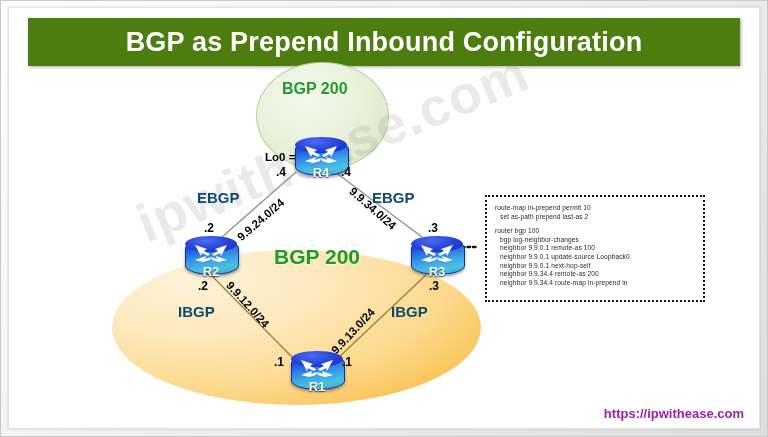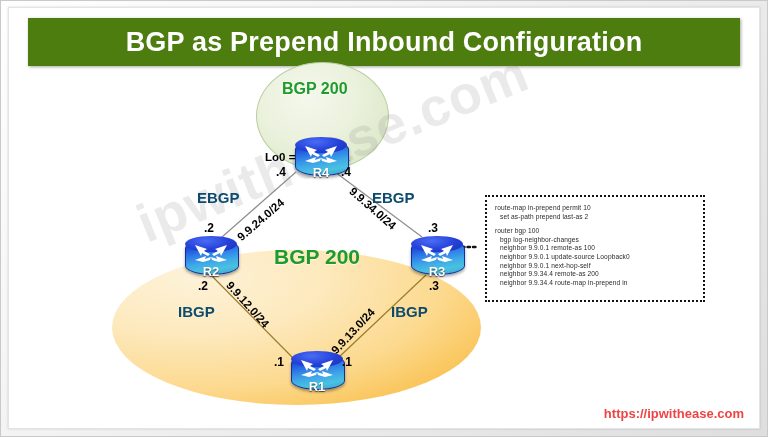--- a/index.html
+++ b/index.html
@@ -214,21 +214,21 @@
   .config-line.indent { padding-left: 5px; }
   .config-line.blank  { height: 6px; }
 
   
   .footer-url {
     position: absolute;
     right: 16px;
     bottom: 8px;
     font-size: 13px;
     font-weight: bold;
-    color: #ef4444;
+    color: #a21caf;
     font-family: "Liberation Sans", sans-serif;
     white-space: nowrap;
   }
 </style>
 </head>
 <body>
 
 <div id="stage">
   <div class="frame-outer"></div>
   <div class="frame-inner"></div>

